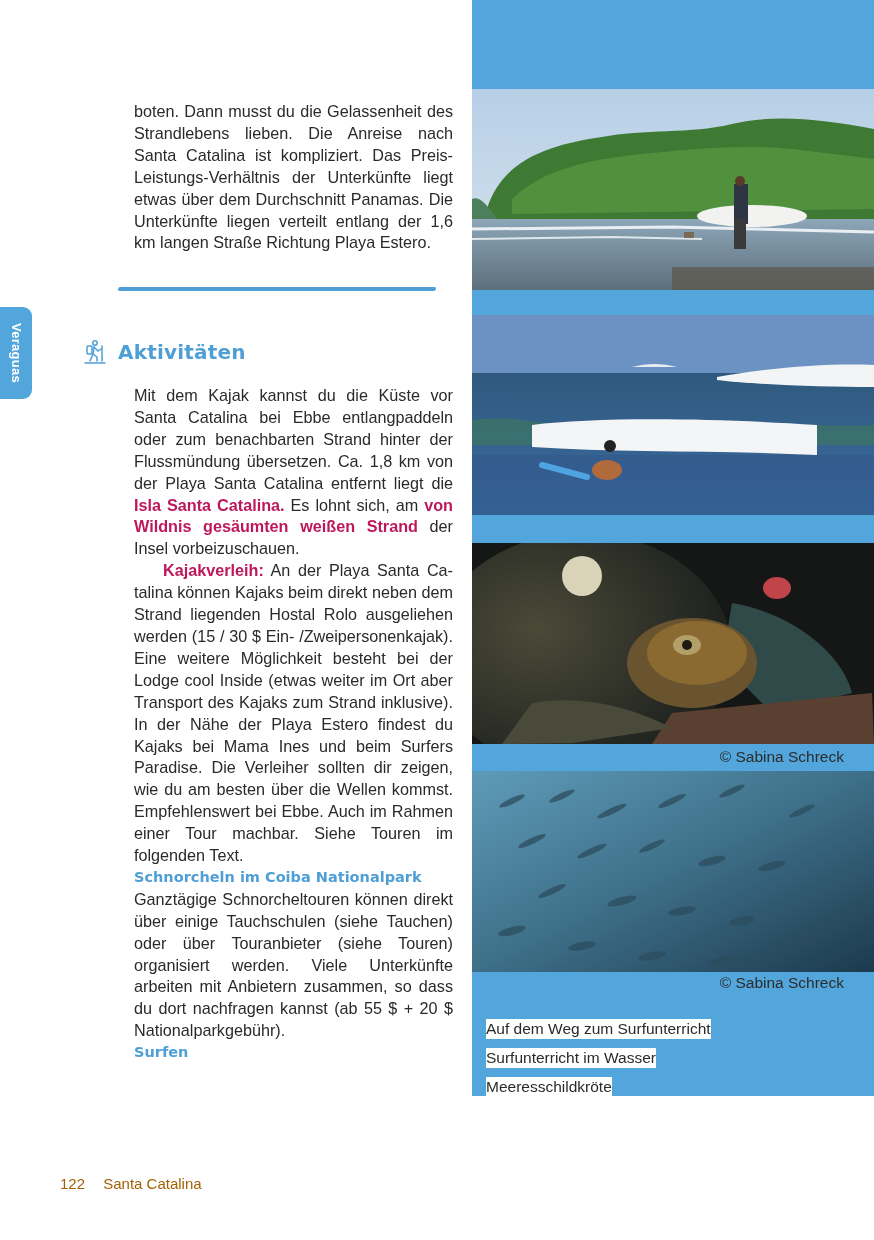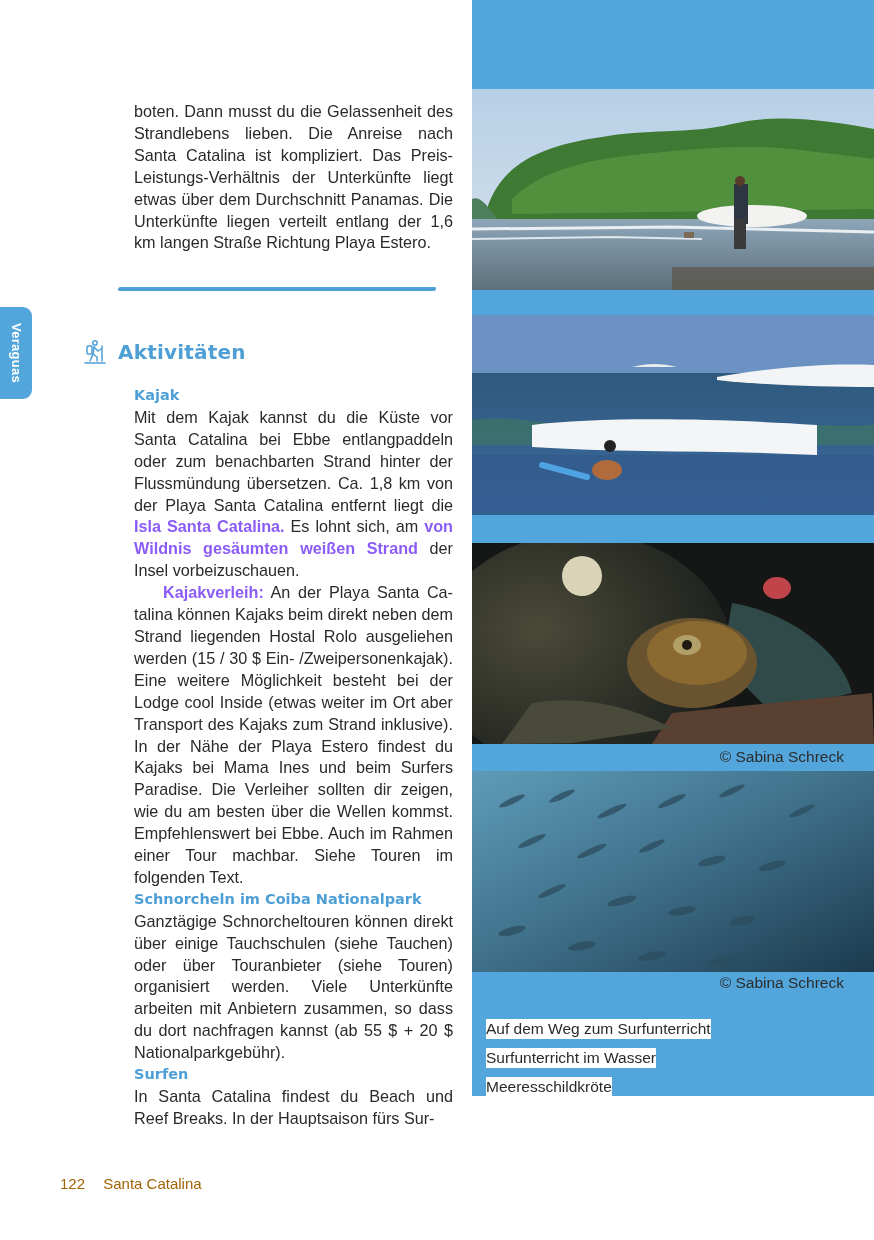--- a/index.html
+++ b/index.html
@@ -41,21 +41,21 @@
     margin: 0; font-size: 20px; font-weight: bold; color: #4e9fd6;
     font-family: "DejaVu Sans", sans-serif; letter-spacing: 0.2px;
   }
   #body { top: 385px; }
   .subhead {
     color: #4e9fd6; font-weight: bold; font-size: 14.5px;
     font-family: "DejaVu Sans", sans-serif; line-height: 21.9px;
     text-align: left;
   }
   .indent { text-indent: 29px; }
-  b { color: #8b5cf6; }
+  b { color: #be185d; }
   .footer {
     position: absolute; left: 60px; top: 1175px; font-size: 15px; color: #a16207;
   }
   .footer .num { margin-right: 14px; }
 
   .panel {
     position: absolute; left: 472px; top: 0; width: 402px; height: 1096px;
     background: #52a6dc;
   }
   .photo { position: absolute; left: 0; width: 402px; overflow: hidden; }
@@ -91,27 +91,25 @@
     <path d="M10 7 L9 14 L6 21"></path>
     <path d="M10 7 L14 11 L17 9"></path>
     <path d="M9 14 L13 17 L13 21"></path>
     <path d="M18 6 L18 21"></path>
     <path d="M1 23 L21 23"></path>
   </svg>
   <h2>Aktivitäten</h2>
 </div>
 
 <div class="text-col" id="body">
-  <div class="subhead">Kajak</div>
   <p><span>Mit dem Kajak kannst du die Küste vor Santa Catalina bei Ebbe entlangpaddeln oder zum benachbarten Strand hinter der Flussmündung übersetzen. Ca. 1,8 km von der Playa Santa Catalina entfernt liegt die </span><b>Isla Santa Catalina.</b><span> Es lohnt sich, am </span><b>von Wildnis gesäumten wei­ßen Strand</b><span> der Insel vorbeizuschauen.</span></p>
   <p class="indent"><b>Kajakverleih:</b><span> An der Playa Santa Ca­talina können Kajaks beim direkt neben dem Strand liegenden Hostal Rolo aus­geliehen werden (15 / 30 $ Ein- /Zwei­personenkajak). Eine weitere Möglich­keit besteht bei der Lodge cool Inside (etwas weiter im Ort aber Transport des Kajaks zum Strand inklusive). In der Nähe der Playa Estero findest du Kajaks bei Mama Ines und beim Surfers Paradise. Die Verleiher sollten dir zeigen, wie du am besten über die Wellen kommst. Empfehlenswert bei Ebbe. Auch im Rah­men einer Tour machbar. Siehe Touren im folgenden Text.</span></p>
   <div class="subhead">Schnorcheln im Coiba Nationalpark</div>
   <p>Ganztägige Schnorcheltouren können direkt über einige Tauchschulen (siehe Tauchen) oder über Touranbieter (siehe Touren) organisiert werden. Viele Unter­künfte arbeiten mit Anbietern zusam­men, so dass du dort nachfragen kannst (ab 55 $ + 20 $ Nationalparkgebühr).</p>
   <div class="subhead">Surfen</div>
-  <p>In Santa Catalina findest du Beach und Reef Breaks. In der Hauptsaison fürs Sur-</p>
 </div>
 
 <div class="footer">
   <span class="num">122</span>
   <span>Santa Catalina</span>
 </div>
 
 <div class="panel">
 
   <div class="photo" style="top:89px;height:201px;">

